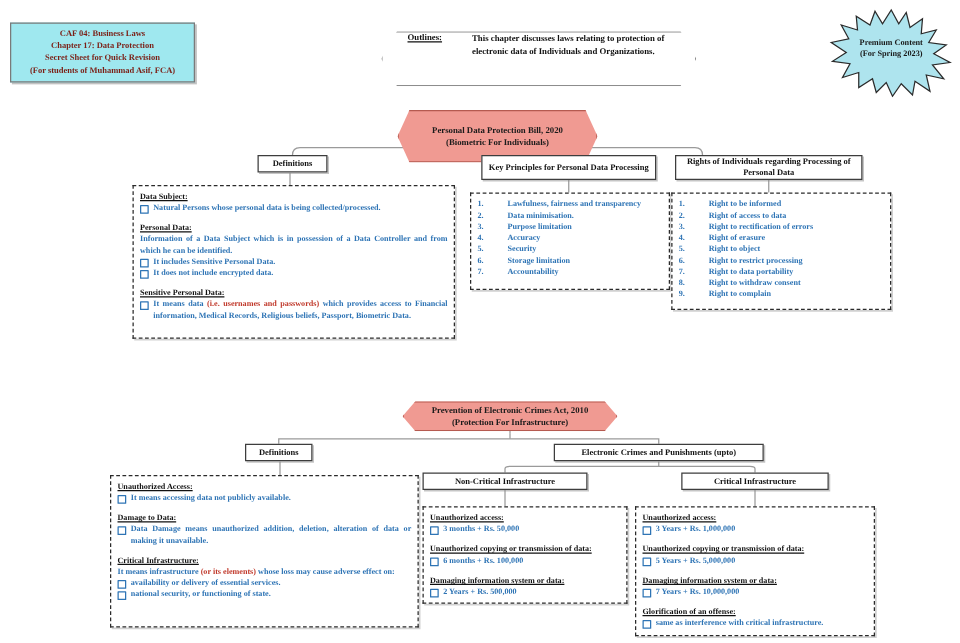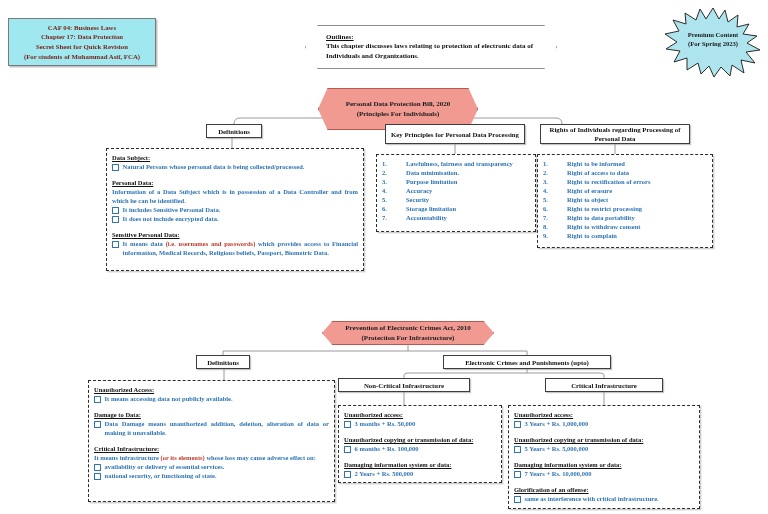--- a/index.html
+++ b/index.html
@@ -17,25 +17,25 @@
     display:flex;flex-direction:column;align-items:center;justify-content:center;
     color:#7b1f16;font-weight:bold;font-size:6.8px;line-height:9.6px;text-align:center;
     box-shadow:1.5px 1.5px 0 rgba(120,120,120,.45);
   }
 
   
   .outline-hex{
     left:305px;top:25px;width:252px;height:44px;
     background:#ffffff;border:1px solid #8d8d8d;
     clip-path:polygon(0% 50%, 5% 0%, 95% 0%, 100% 50%, 95% 100%, 5% 100%);
-    display:flex;flex-direction:column;justify-content:center;
+    display:flex;justify-content:center;
     padding:0 20px;
   }
   .outline-hex .ttl{font-weight:bold;font-size:7px;text-decoration:underline;color:#111;}
-  .outline-hex .bdy{font-weight:bold;font-size:7px;line-height:10px;color:#111;}
+  .outline-hex .bdy{font-weight:bold;font-size:7px;line-height:10px;color:#111;margin-left:24px;}
 
   
   .premium{
     left:662px;top:6px;width:102px;height:72px;
   }
   .premium svg{position:absolute;left:0;top:0;}
   .premium .ptxt{
     position:absolute;left:0;top:24px;width:102px;text-align:center;
     font-weight:bold;font-size:6.6px;line-height:9px;color:#1a1a1a;
   }
@@ -145,21 +145,21 @@
     </svg>
 </div>
 <div class="conn" style="left:613px;top:144px;">
   <svg width="4" height="12">
       <path d="M2,0 L2,12" stroke="#9a9a9a" fill="none" stroke-width="1"></path>
     </svg>
 </div>
 
 <div class="node hex-title" id="hex-pdpb">
   <span>Personal Data Protection Bill, 2020</span>
-  <span>(Principles For Individuals)</span>
+  <span>(Biometric For Individuals)</span>
 </div>
 
 <div class="node label-box" id="lbl-def1">
   <span>Definitions</span>
 </div>
 <div class="node label-box" id="lbl-keyprin">
   <span>Key Principles for Personal Data Processing</span>
 </div>
 <div class="node label-box" id="lbl-rights">
   <span>Rights of Individuals regarding Processing of Personal Data</span>

